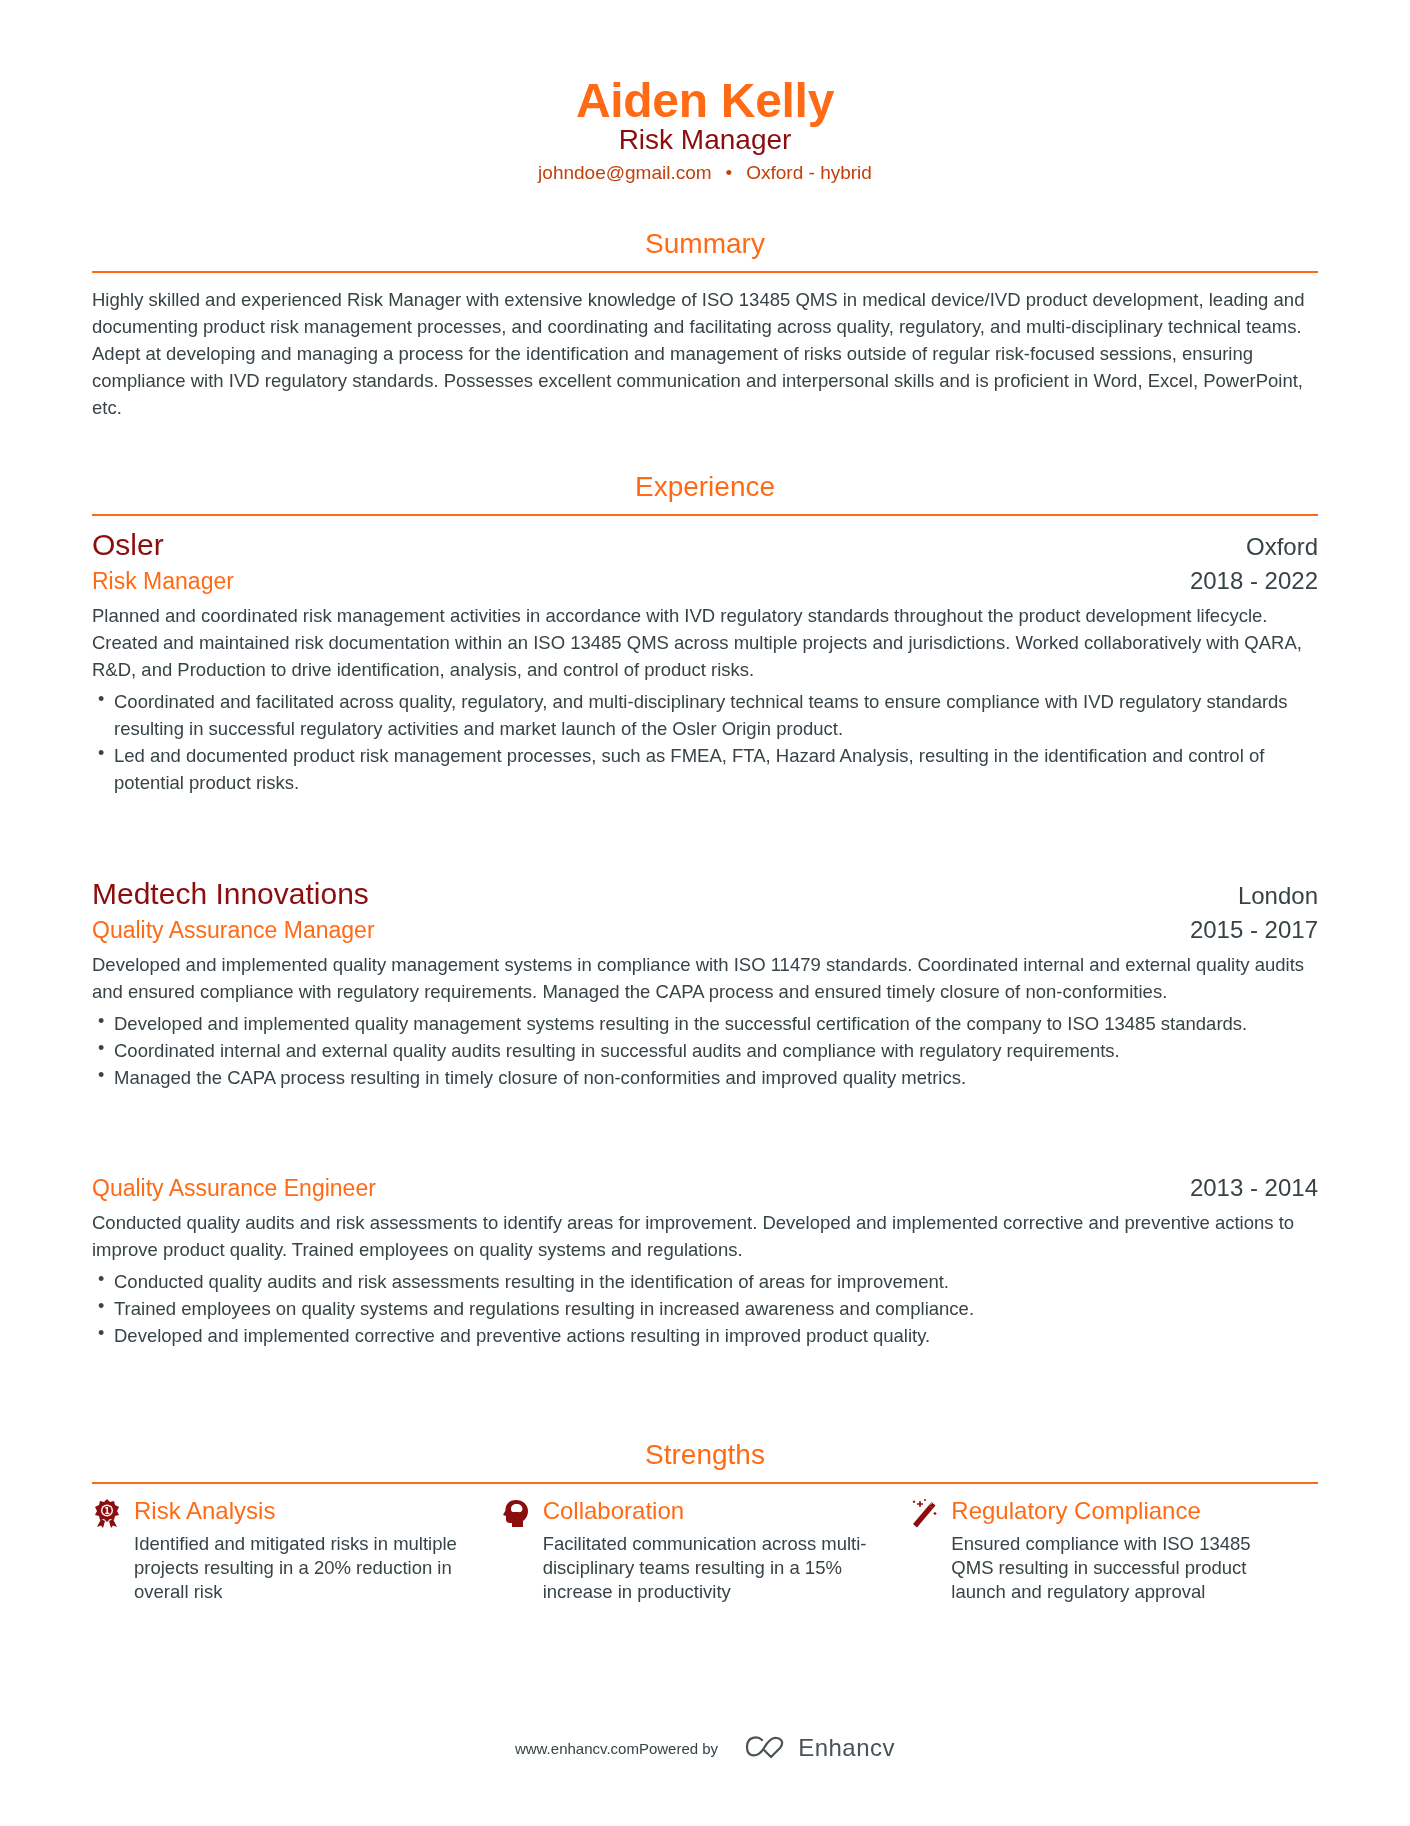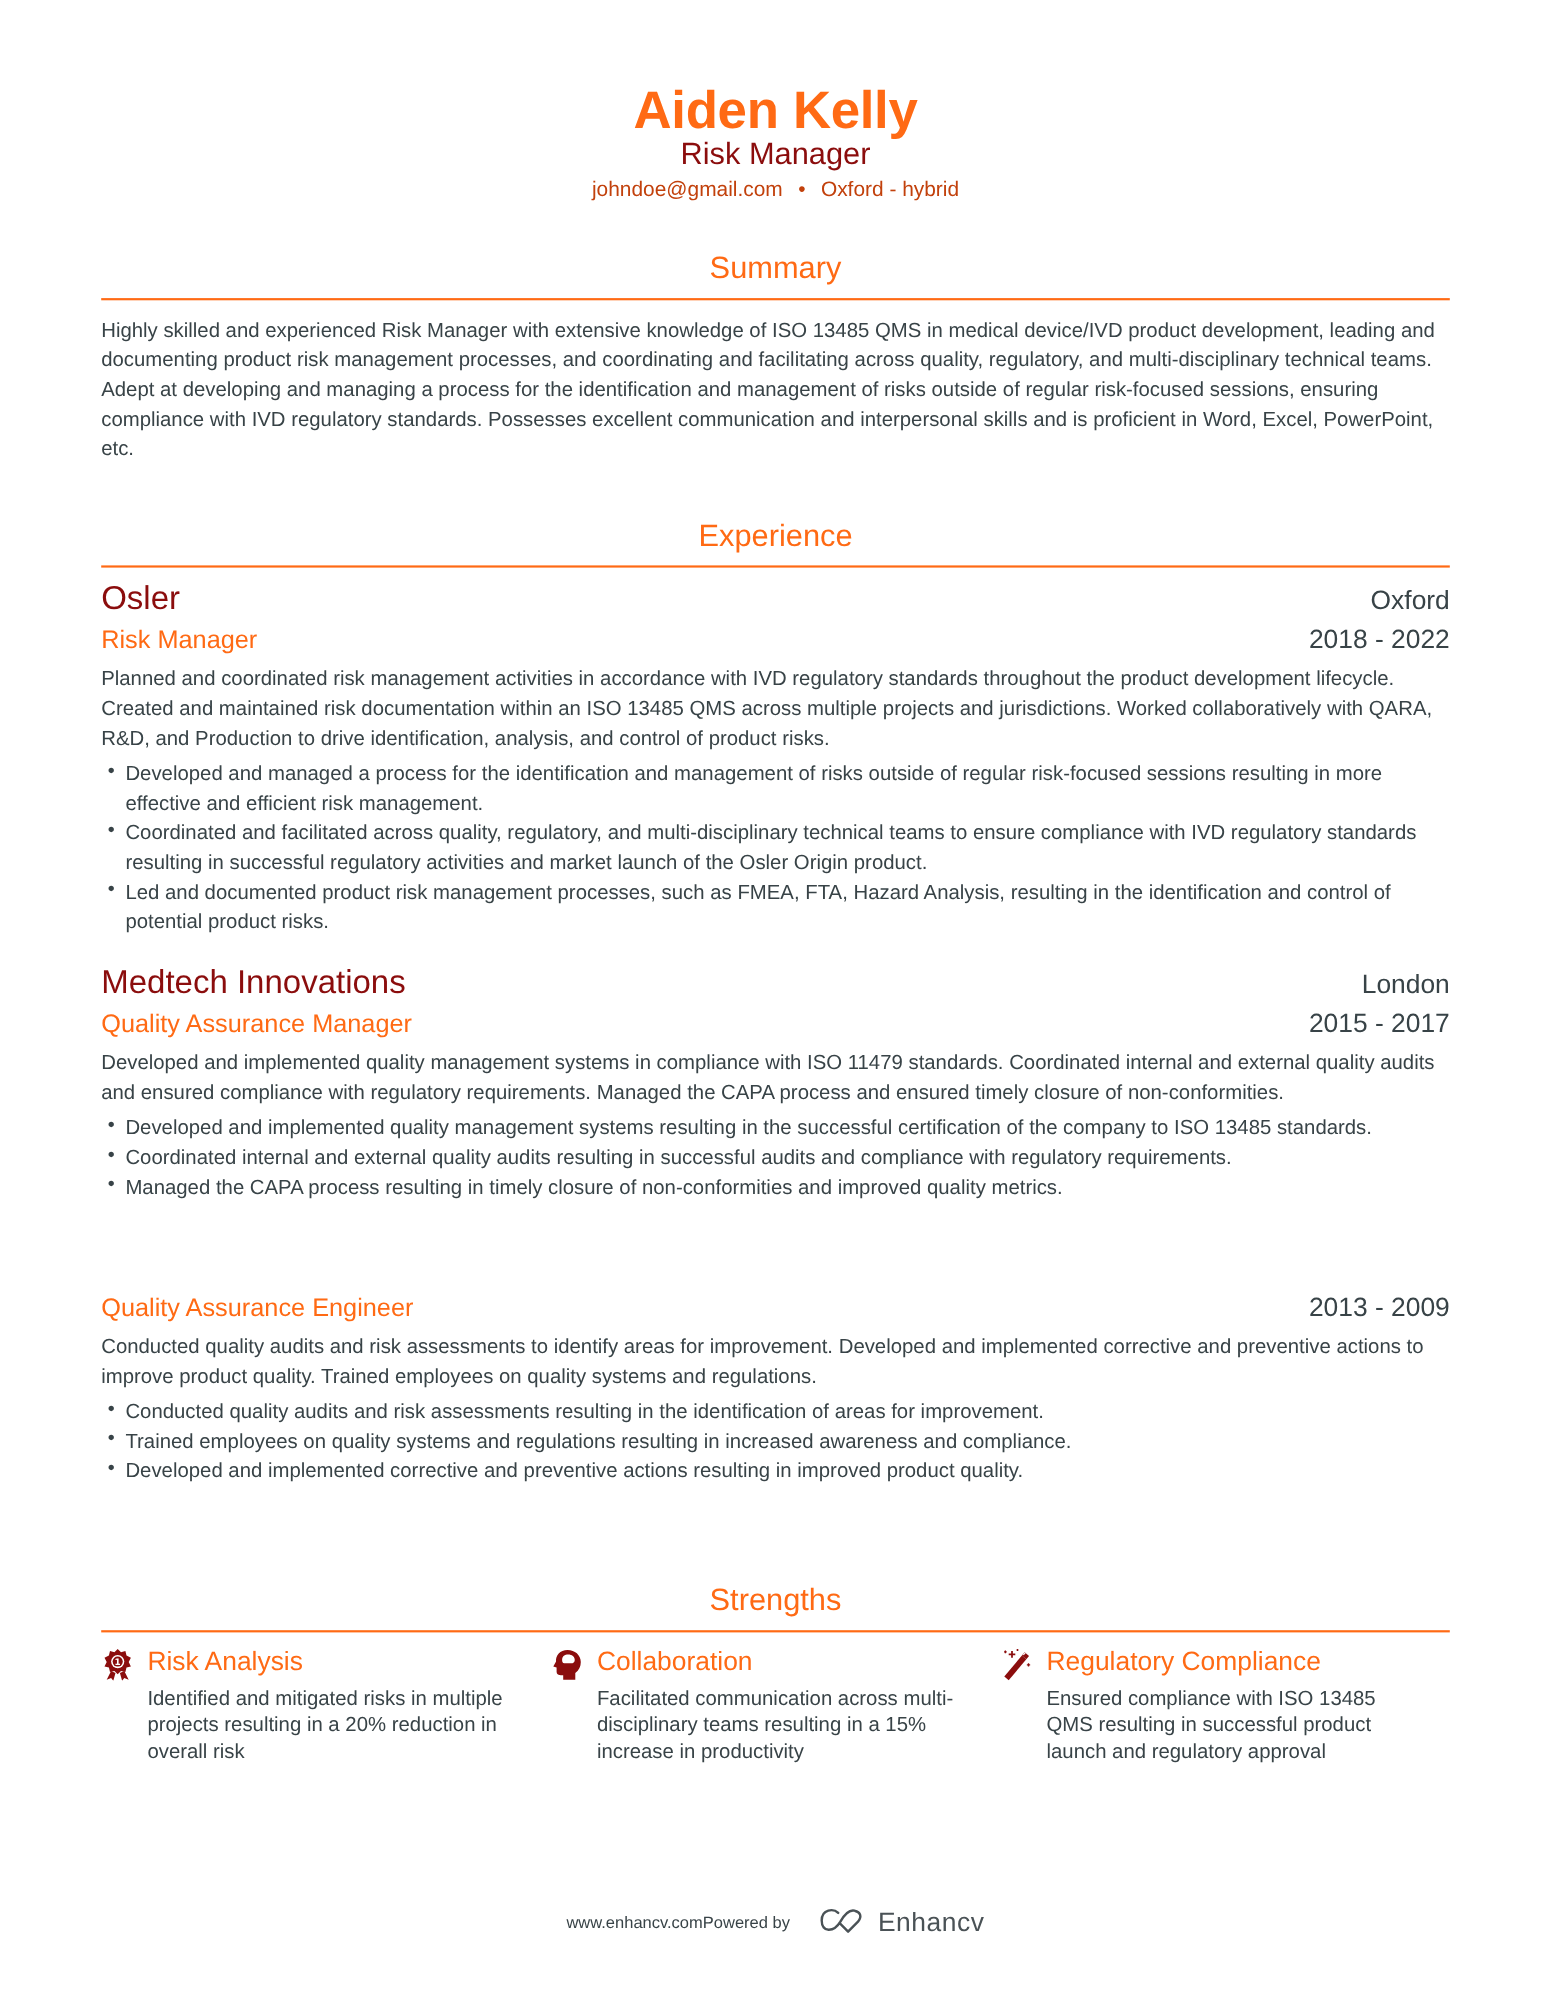--- a/index.html
+++ b/index.html
@@ -72,21 +72,20 @@
     <div class="job-row">
       <div class="company">Osler</div>
       <div class="location">Oxford</div>
     </div>
     <div class="job-row">
       <div class="role">Risk Manager</div>
       <div class="dates">2018 - 2022</div>
     </div>
     <div class="desc para">Planned and coordinated risk management activities in accordance with IVD regulatory standards throughout the product development lifecycle. Created and maintained risk documentation within an ISO 13485 QMS across multiple projects and jurisdictions. Worked collaboratively with QARA, R&amp;D, and Production to drive identification, analysis, and control of product risks.</div>
     <ul class="bullets">
-      <li>Developed and managed a process for the identification and management of risks outside of regular risk-focused sessions resulting in more effective and efficient risk management.</li>
       <li>Coordinated and facilitated across quality, regulatory, and multi-disciplinary technical teams to ensure compliance with IVD regulatory standards resulting in successful regulatory activities and market launch of the Osler Origin product.</li>
       <li>Led and documented product risk management processes, such as FMEA, FTA, Hazard Analysis, resulting in the identification and control of potential product risks.</li>
     </ul>
   </div>
 
   <div class="job" style="top:875px;">
     <div class="job-row">
       <div class="company">Medtech Innovations</div>
       <div class="location">London</div>
     </div>
@@ -98,21 +97,21 @@
     <ul class="bullets">
       <li>Developed and implemented quality management systems resulting in the successful certification of the company to ISO 13485 standards.</li>
       <li>Coordinated internal and external quality audits resulting in successful audits and compliance with regulatory requirements.</li>
       <li>Managed the CAPA process resulting in timely closure of non-conformities and improved quality metrics.</li>
     </ul>
   </div>
 
   <div class="job" style="top:1171px;">
     <div class="job-row">
       <div class="role">Quality Assurance Engineer</div>
-      <div class="dates">2013 - 2009</div>
+      <div class="dates">2013 - 2014</div>
     </div>
     <div class="desc para">Conducted quality audits and risk assessments to identify areas for improvement. Developed and implemented corrective and preventive actions to improve product quality. Trained employees on quality systems and regulations.</div>
     <ul class="bullets">
       <li>Conducted quality audits and risk assessments resulting in the identification of areas for improvement.</li>
       <li>Trained employees on quality systems and regulations resulting in increased awareness and compliance.</li>
       <li>Developed and implemented corrective and preventive actions resulting in improved product quality.</li>
     </ul>
   </div>
 
   <div class="section-head" style="top:1438px;">

